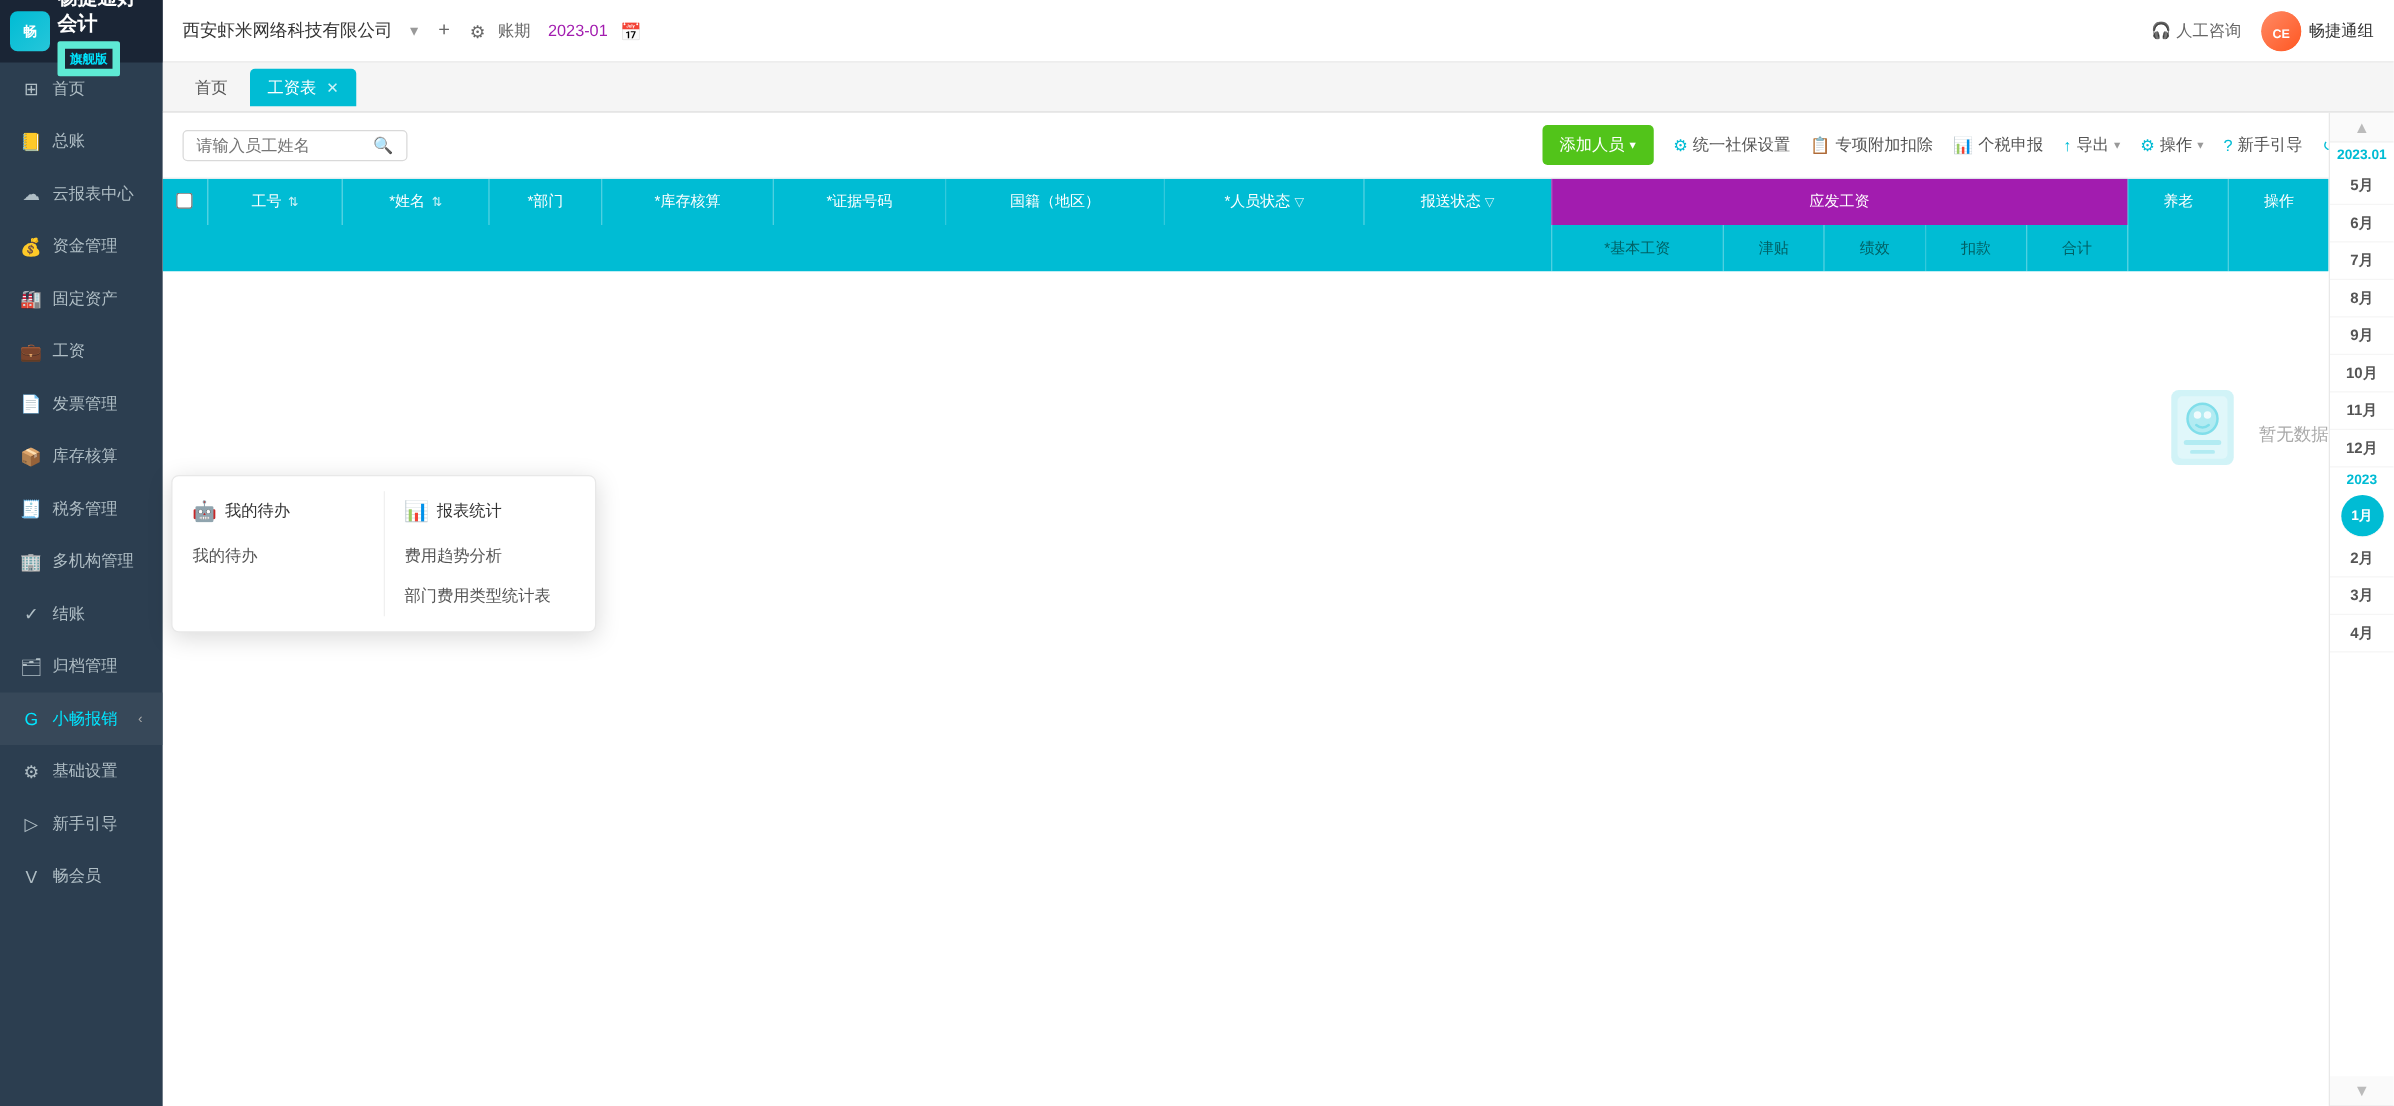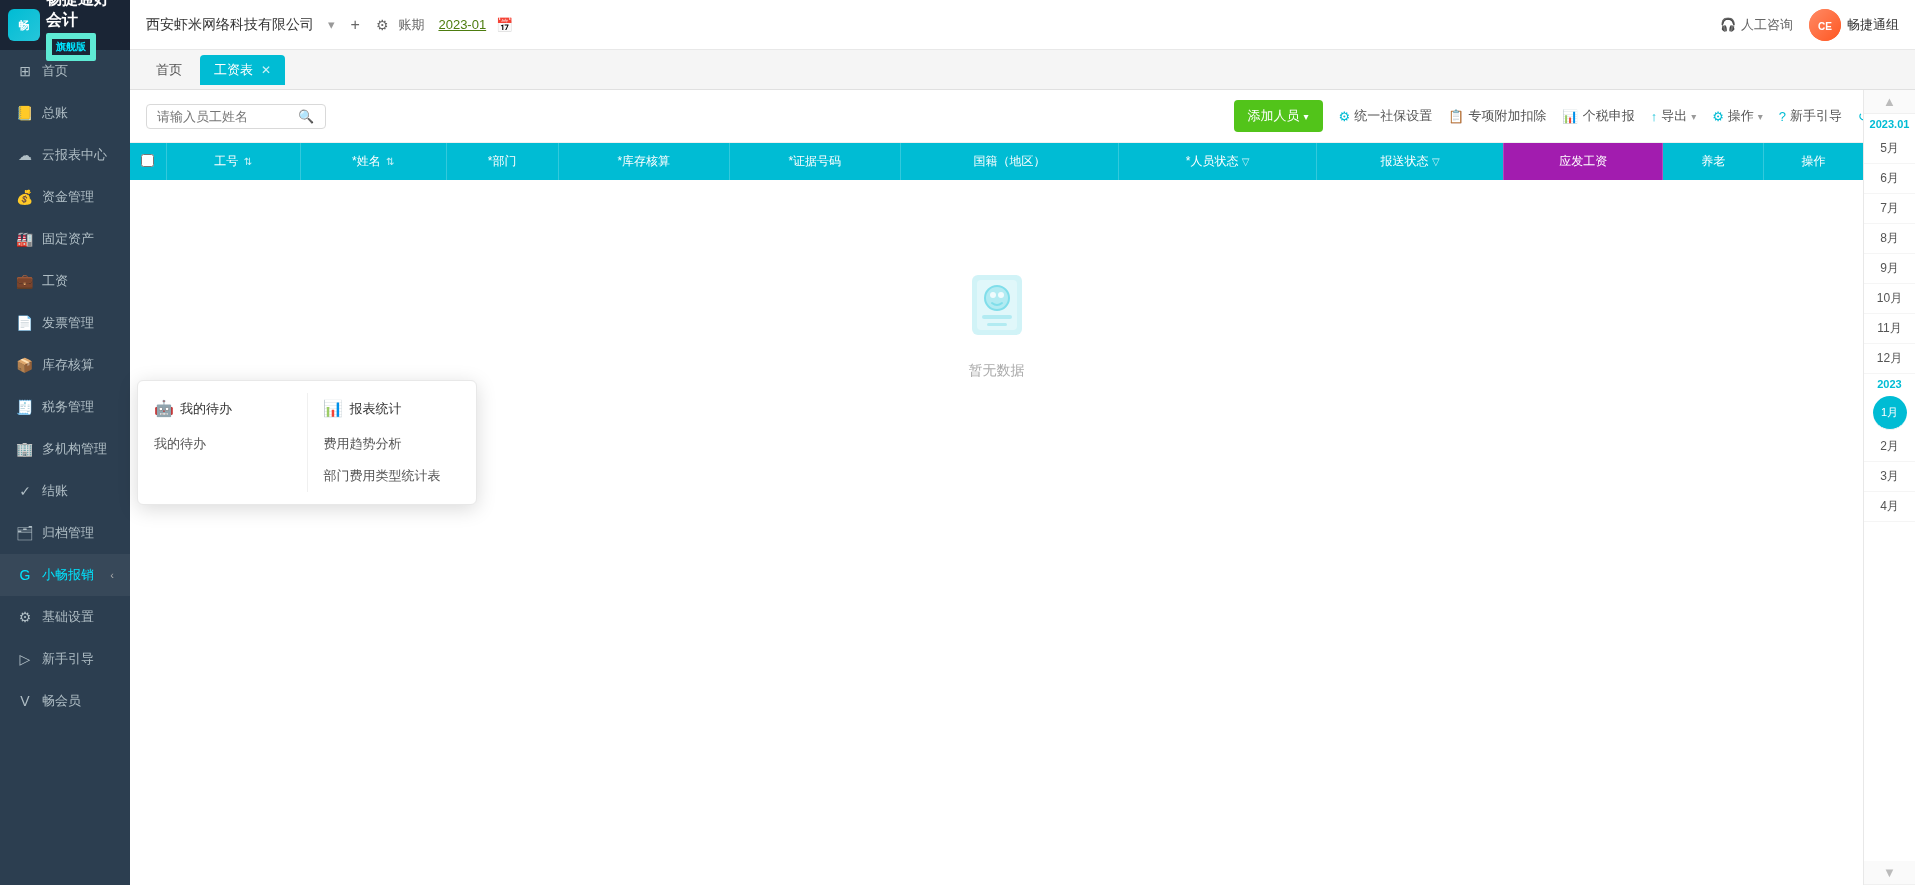--- a/index.html
+++ b/index.html
@@ -35,21 +35,21 @@
     .topbar {
       position: fixed; left: 130px; top: 0; right: 0; height: 50px;
       background: #fff; border-bottom: 1px solid #e8e8e8; display: flex; align-items: center;
       padding: 0 16px; z-index: 99; gap: 10px;
     }
     .company-name { font-size: 14px; color: #333; font-weight: 500; }
     .company-dropdown { color: #999; margin-left: 4px; cursor: pointer; }
     .topbar-actions { display: flex; align-items: center; gap: 12px; color: #666; font-size: 13px; margin-left: 6px; }
     .topbar-actions span { cursor: pointer; display: flex; align-items: center; gap: 3px; }
     .period-label { color: #666; font-size: 13px; }
-    .period-value { color: #4d7c0f; font-weight: 500; margin-left: 4px; text-decoration: underline; }
+    .period-value { color: #a21caf; font-weight: 500; margin-left: 4px; }
     .topbar-right { margin-left: auto; display: flex; align-items: center; gap: 16px; }
     .support-btn { display: flex; align-items: center; gap: 4px; color: #666; cursor: pointer; font-size: 13px; }
     .user-info { display: flex; align-items: center; gap: 6px; cursor: pointer; }
     .user-avatar { width: 32px; height: 32px; border-radius: 50%; background: linear-gradient(135deg, #ff8a65, #ff5722); display: flex; align-items: center; justify-content: center; color: #fff; font-size: 11px; overflow: hidden; font-weight: bold; }
     .user-name { font-size: 13px; color: #333; }
 
     
     .tabbar {
       position: fixed; left: 130px; top: 50px; right: 0; height: 40px;
       background: #f5f5f5; border-bottom: 1px solid #e0e0e0; display: flex; align-items: center;
@@ -106,41 +106,42 @@
     .table-subheader th { color: #006064; font-size: 12px; padding: 8px; border-right: 1px solid #b2ebf2; }
     .checkbox-th { width: 36px; }
     .data-table .group-header {
       background: #a21caf; color: #fff; text-align: center; font-weight: 500;
     }
     .sort-icon { font-size: 10px; color: rgba(255,255,255,0.8); margin-left: 2px; }
     .filter-icon { font-size: 10px; color: rgba(255,255,255,0.8); }
 
     
     .empty-state {
-      display: flex; flex-direction: column; align-items: center; justify-content: flex-end;
+      display: flex; flex-direction: row; align-items: center; justify-content: flex-end;
       padding: 80px 0; color: #999;
     }
     .empty-icon {
       width: 90px; height: 90px; margin-bottom: 12px;
     }
     .empty-text { font-size: 14px; color: #aaa; }
 
     
     .month-panel {
       position: fixed; right: 0; top: 90px; width: 52px; bottom: 0;
       background: #fff; border-left: 1px solid #e8e8e8; display: flex; flex-direction: column;
       align-items: center; z-index: 50; overflow: hidden;
     }
     .month-nav-btn {
       width: 100%; height: 24px; display: flex; align-items: center; justify-content: center;
       cursor: pointer; color: #bbb; background: #fafafa; border-bottom: 1px solid #f0f0f0;
     }
     .month-item {
       width: 100%; padding: 6px 4px; text-align: center; cursor: pointer; font-size: 12px; color: #555;
       border-bottom: 1px solid #f5f5f5;
+      font-weight: bold;
     }
     .month-item.active { background: #00bcd4; color: #fff; border-radius: 50%; width: 34px; height: 34px; margin: 2px auto; display: flex; align-items: center; justify-content: center; font-size: 11px; }
     .dropdown-menu {
       position: fixed; left: 137px; top: 380px; width: 340px;
       background: #fff; border: 1px solid #e8e8e8; border-radius: 6px;
       box-shadow: 0 4px 20px rgba(0,0,0,0.15); z-index: 300; padding: 12px 0;
     }
     .dropdown-menu-cols { display: flex; }
     .dropdown-col { flex: 1; padding: 0 16px; }
     .dropdown-col + .dropdown-col { border-left: 1px solid #f0f0f0; }
@@ -359,20 +360,40 @@
           </th>
           <th colspan="5" class="group-header">
             <span>应发工资</span>
           </th>
           <th>
             <span>养老</span>
           </th>
           <th>
             <span>操作</span>
           </th>
+        </tr>
+        <tr class="table-subheader">
+          <th colspan="9"></th>
+          <th>
+            <span>*基本工资</span>
+          </th>
+          <th>
+            <span>津贴</span>
+          </th>
+          <th>
+            <span>绩效</span>
+          </th>
+          <th>
+            <span>扣款</span>
+          </th>
+          <th>
+            <span>合计</span>
+          </th>
+          <th></th>
+          <th></th>
         </tr>
       </thead>
       <tbody>
         <tr>
           <td colspan="16">
             <div class="empty-state">
               <div class="empty-icon">
                 <svg width="90" height="90" viewBox="0 0 90 90">
                   <rect x="20" y="15" width="50" height="60" rx="6" fill="#b2ebf2" opacity="0.6"></rect>
                   <rect x="25" y="20" width="40" height="50" rx="4" fill="#e0f7fa"></rect>

